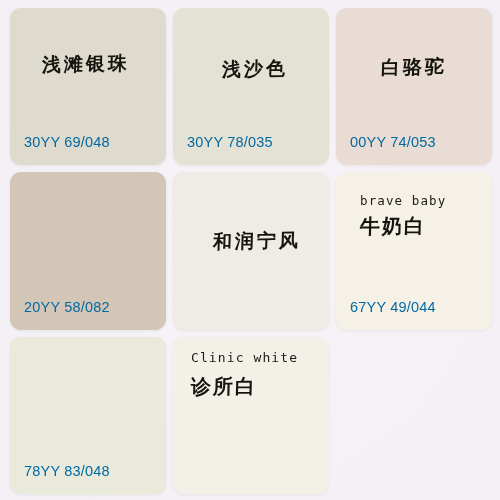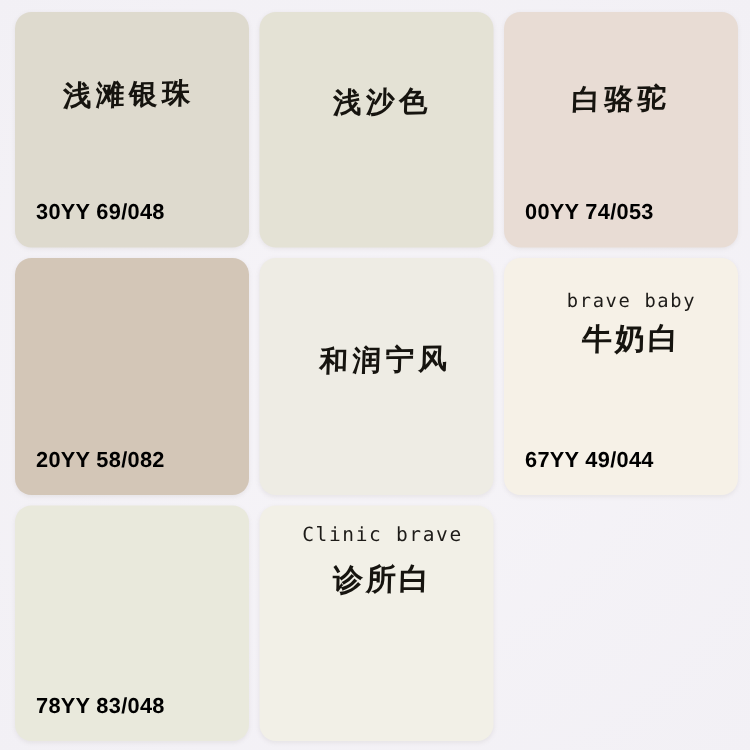--- a/index.html
+++ b/index.html
@@ -44,21 +44,21 @@
     right: 0;
     top: 34%;
     transform: translateY(-30%);
     text-align: center;
     padding: 0 10px;
     box-sizing: border-box;
     line-height: 1.15;
   }
   .name-wrap.has-en {
     top: 26%;
-    text-align: center;
+    text-align: left;
     padding-left: 24px;
   }
   .name-en {
     display: block;
     font-family: "DejaVu Sans Mono", "Liberation Mono", monospace;
     font-size: 12.5px;
     letter-spacing: 1.1px;
     color: #1d1b18;
     margin-bottom: 7px;
     white-space: nowrap;
@@ -76,23 +76,23 @@
     font-size: 20px;
     letter-spacing: 2px;
     transform: skewX(-2deg) rotate(-0.6deg);
   }
   .code {
     position: absolute;
     left: 14px;
     bottom: 15px;
     font-family: "Liberation Sans", sans-serif;
     font-size: 14.5px;
-    font-weight: 700;
+    font-weight: 400;
     letter-spacing: 0.2px;
-    color: #000000;
+    color: #0369a1;
     white-space: nowrap;
   }
   
   .c0 .name-wrap { top: 30%; padding-left: 6px; }
   .c1 .name-wrap { top: 33%; padding-left: 18px; }
   .c2 .name-wrap { top: 32%; padding-left: 10px; }
   .c4 .name-wrap { top: 38%; padding-left: 22px; }
   .c5 .name-wrap { top: 22%; }
   .c7 .name-wrap { top: 18%; padding-left: 18px; }
   .c7 .name-en { font-size: 13px; margin-bottom: 9px; }
@@ -109,20 +109,21 @@
       <span class="name-cn">浅滩银珠</span>
     </div>
     <div class="code">30YY 69/048</div>
   </div>
 
   <div class="swatch c1" style="background: rgb(228, 226, 213);">
     <div class="name-wrap">
       <span class="name-en"></span>
       <span class="name-cn">浅沙色</span>
     </div>
+    <div class="code">30YY 78/035</div>
   </div>
 
   <div class="swatch c2" style="background: rgb(232, 220, 212);">
     <div class="name-wrap">
       <span class="name-en"></span>
       <span class="name-cn">白骆驼</span>
     </div>
     <div class="code">00YY 74/053</div>
   </div>
 
@@ -152,20 +153,20 @@
   <div class="swatch c6" style="background: rgb(233, 233, 220); padding-left: 38px;">
     <div class="name-wrap">
       <span class="name-en"></span>
       <span class="name-cn"></span>
     </div>
     <div class="code">78YY 83/048</div>
   </div>
 
   <div class="swatch c7" style="background: rgb(242, 240, 231);">
     <div class="name-wrap has-en">
-      <span class="name-en">Clinic brave</span>
+      <span class="name-en">Clinic white</span>
       <span class="name-cn">诊所白</span>
     </div>
   </div>
 
   <div class="swatch c8 empty"></div>
 
 </div>
 
 </body></html>

